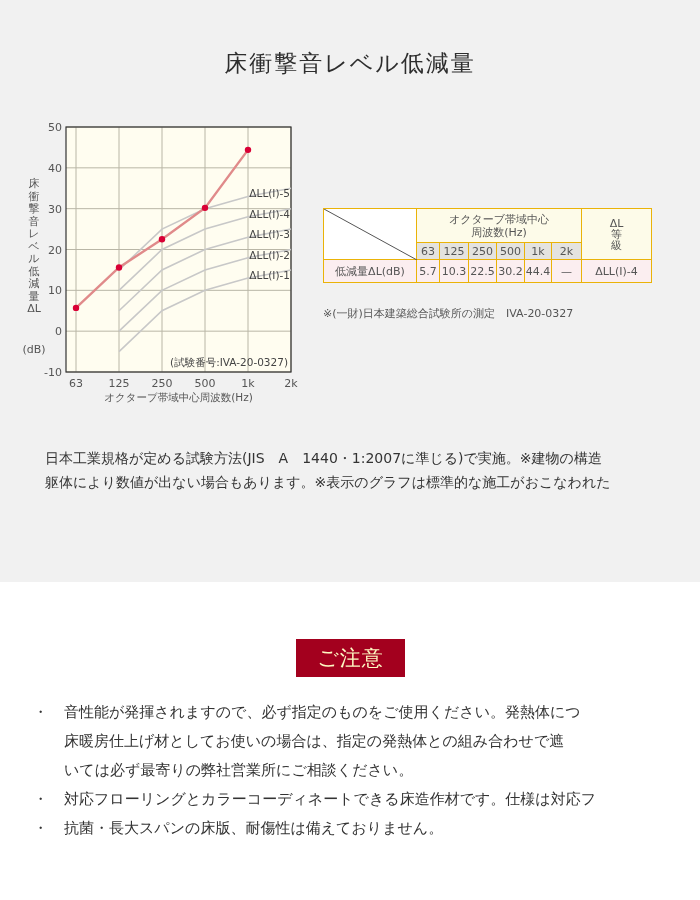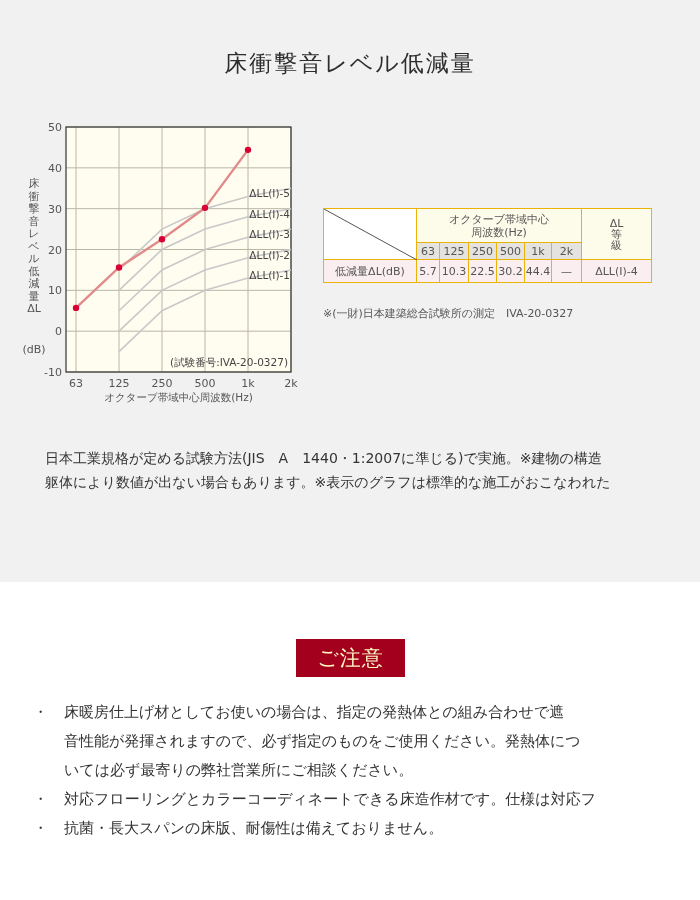--- a/index.html
+++ b/index.html
@@ -145,22 +145,22 @@
 <div class="body-text">
   <p>日本工業規格が定める試験方法(JIS　A　1440・1:2007に準じる)で実施。※建物の構造</p>
   <p>躯体により数値が出ない場合もあります。※表示のグラフは標準的な施工がおこなわれた</p>
 </div>
 
 <div class="caution-badge">ご注意</div>
 
 <ul class="caution-list">
   <li>
     <span class="bullet">・</span>
+    <span class="line">音性能が発揮されますので、必ず指定のものをご使用ください。発熱体につ</span>
     <span class="line">床暖房仕上げ材としてお使いの場合は、指定の発熱体との組み合わせで遮</span>
-    <span class="line">音性能が発揮されますので、必ず指定のものをご使用ください。発熱体につ</span>
     <span class="line">いては必ず最寄りの弊社営業所にご相談ください。</span>
   </li>
   <li>
     <span class="bullet">・</span>
     <span class="line">対応フローリングとカラーコーディネートできる床造作材です。仕様は対応フ</span>
   </li>
   <li>
     <span class="bullet">・</span>
     <span class="line">抗菌・長大スパンの床版、耐傷性は備えておりません。</span>
   </li>

